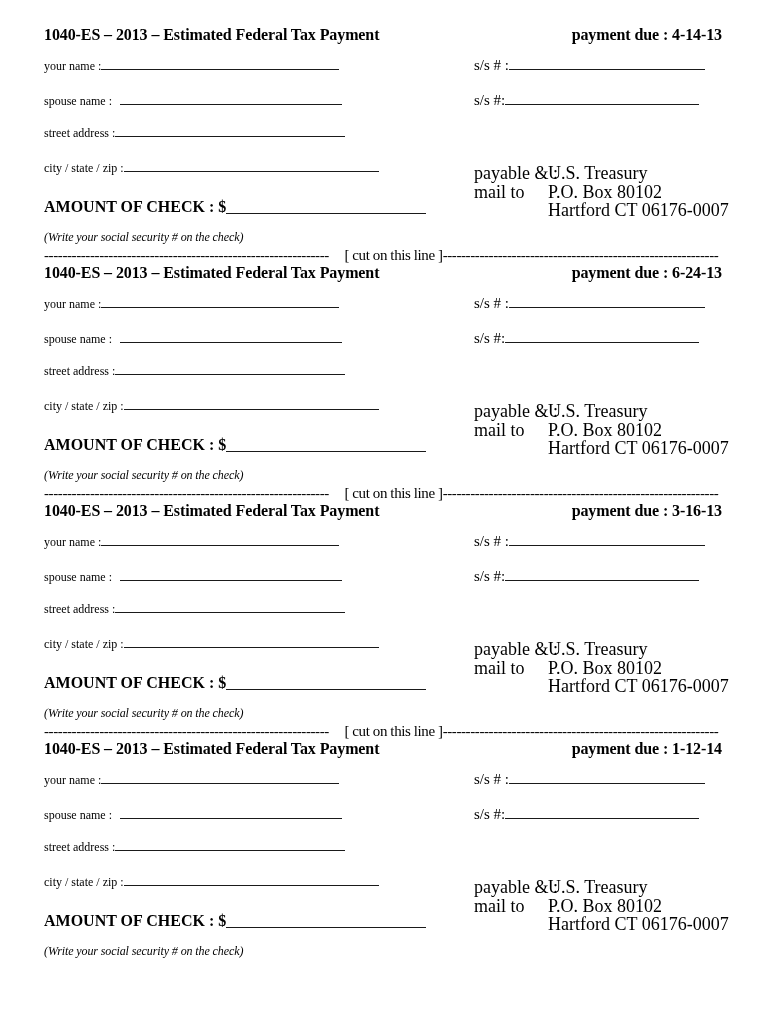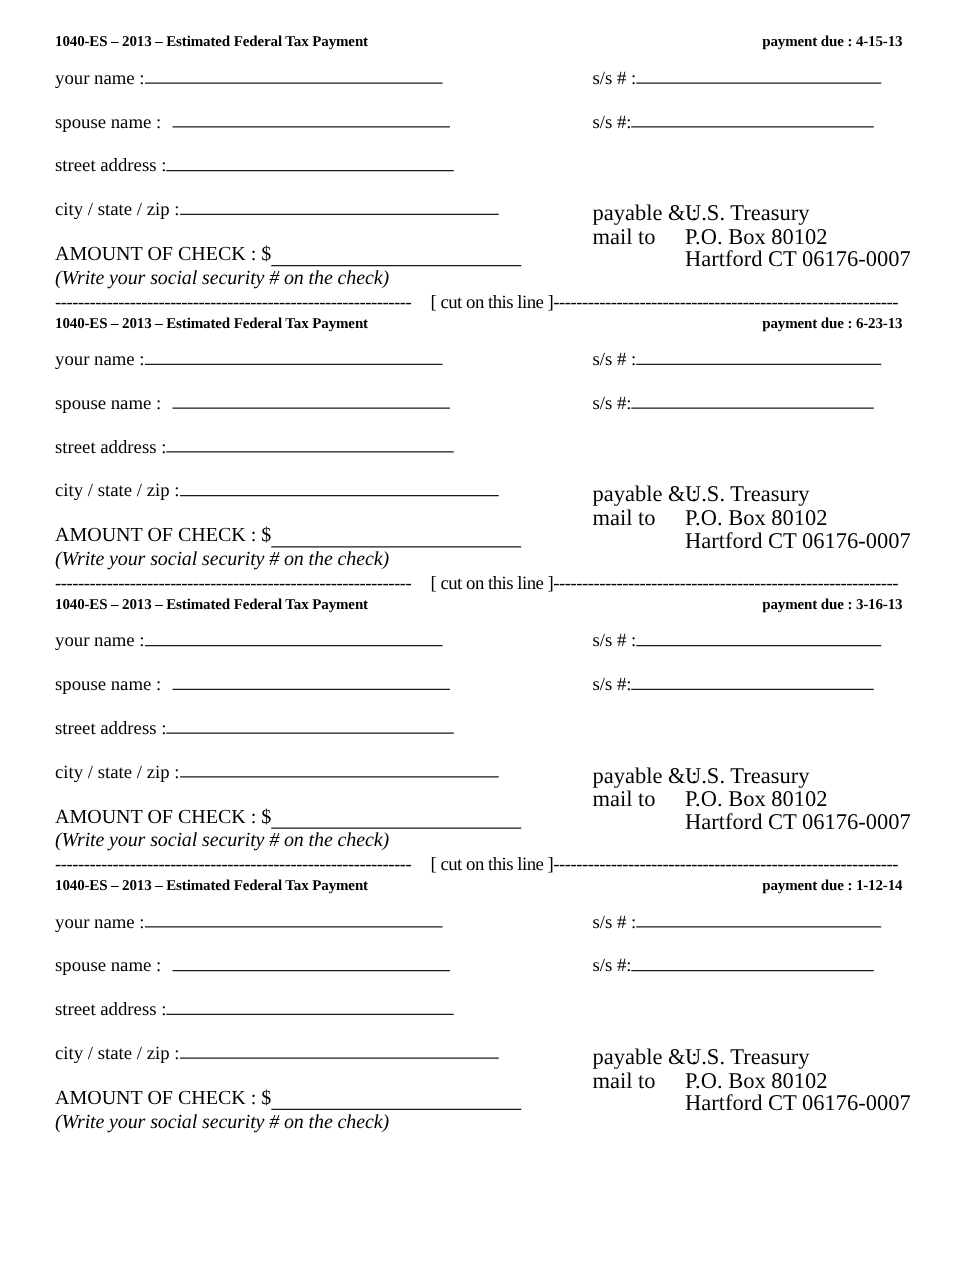--- a/index.html
+++ b/index.html
@@ -27,21 +27,21 @@
   .voucher {
     position: relative;
   }
 
   
   .voucher-header {
     display: flex;
     justify-content: space-between;
     align-items: baseline;
     font-weight: bold;
-    font-size: 12px;
+    font-size: 16px;
     letter-spacing: -0.1px;
   }
   .voucher-title { white-space: nowrap; }
   .voucher-due {
     white-space: nowrap;
     padding-right: 4px;
   }
 
   
   .voucher-body {
@@ -52,21 +52,21 @@
   .field-row {
     display: flex;
     align-items: baseline;
     height: 35px;
   }
   .field-left {
     display: flex;
     align-items: baseline;
     width: 430px;
     flex: 0 0 430px;
-    font-size: 15px;
+    font-size: 12px;
   }
   .field-right {
     display: flex;
     align-items: baseline;
     font-size: 15px;
     text-align: right;
   }
 
   .field-label { white-space: pre; }
 
@@ -80,29 +80,29 @@
   .rule-spouse   { width: 222px; margin-left: 5px; }
   .rule-street   { width: 230px; }
   .rule-city     { width: 255px; }
   .rule-ss1      { width: 196px; }
   .rule-ss2      { width: 194px; }
   .rule-amount   { width: 200px; }
 
   
   .amount-row {
     display: flex;
-    align-items: flex-end;
-    font-weight: normal;
+    align-items: center;
+    font-weight: bold;
     font-size: 16px;
     margin-top: 2px;
   }
   .note {
     font-style: italic;
-    font-size: 16px;
-    margin-top: 1px;
+    font-size: 12px;
+    margin-top: 14px;
     letter-spacing: -0.1px;
   }
 
   
   .payable-block {
     position: absolute;
     left: 430px;
     top: 108px;
     font-size: 18px;
     line-height: 18.5px;
@@ -137,21 +137,21 @@
   .cut-text { padding: 0 0px; white-space: nowrap; }
 </style>
 </head>
 <body>
 
 <div class="page">
 
   <div class="voucher">
     <div class="voucher-header">
       <span class="voucher-title">1040-ES – 2013 – Estimated Federal Tax Payment</span>
-      <span class="voucher-due">payment due : 4-15-13</span>
+      <span class="voucher-due">payment due : 4-14-13</span>
     </div>
 
     <div class="voucher-body">
       <div class="field-row">
         <div class="field-left">
           <span class="field-label">your name :</span>
           <span class="rule rule-name"></span>
         </div>
         <div class="field-right">
           <span class="field-label">s/s # :</span>
@@ -209,21 +209,21 @@
     <div class="cutline">
       <span class="cut-dashes left">--------------------------------------------------------------</span>
       <span class="cut-text">[ cut on this line ]</span>
       <span class="cut-dashes right">------------------------------------------------------------</span>
     </div>
   </div>
 
   <div class="voucher">
     <div class="voucher-header">
       <span class="voucher-title">1040-ES – 2013 – Estimated Federal Tax Payment</span>
-      <span class="voucher-due">payment due : 6-23-13</span>
+      <span class="voucher-due">payment due : 6-24-13</span>
     </div>
 
     <div class="voucher-body">
       <div class="field-row">
         <div class="field-left">
           <span class="field-label">your name :</span>
           <span class="rule rule-name"></span>
         </div>
         <div class="field-right">
           <span class="field-label">s/s # :</span>

